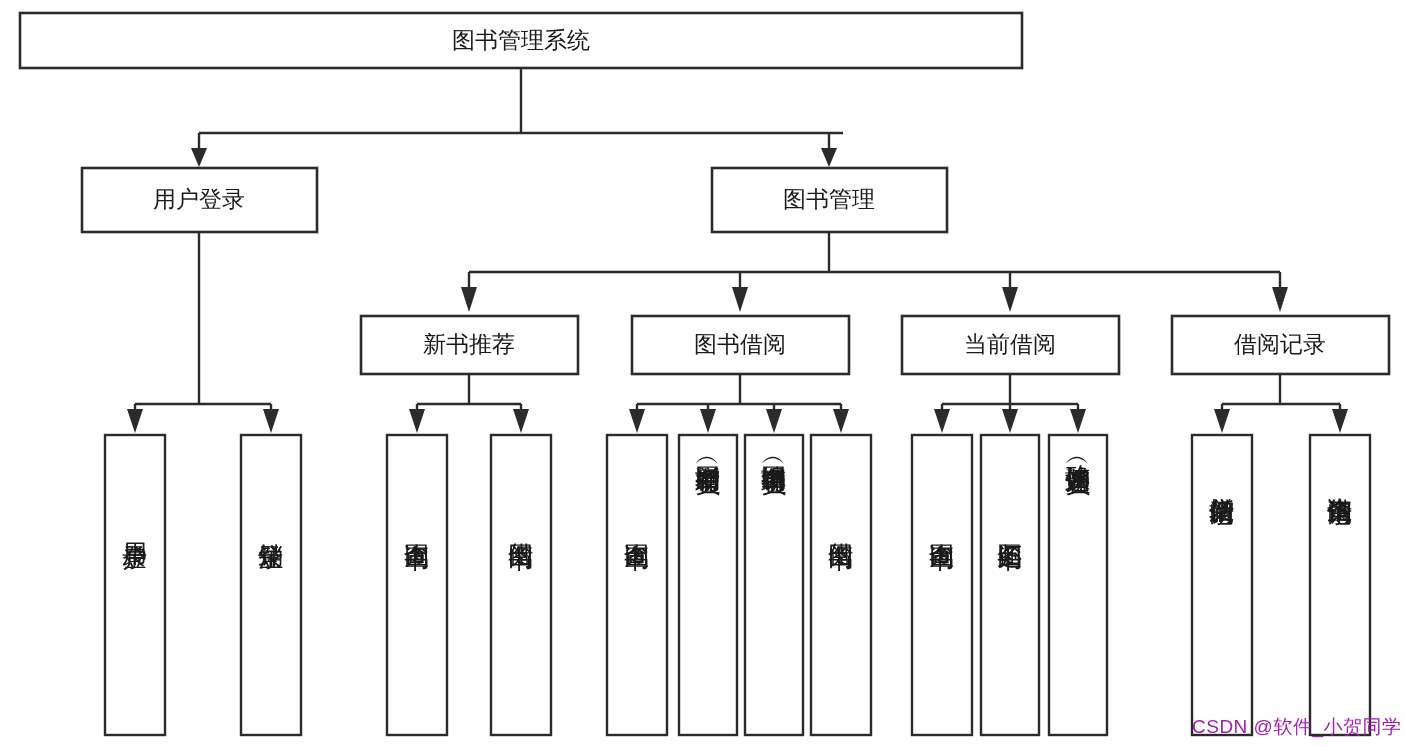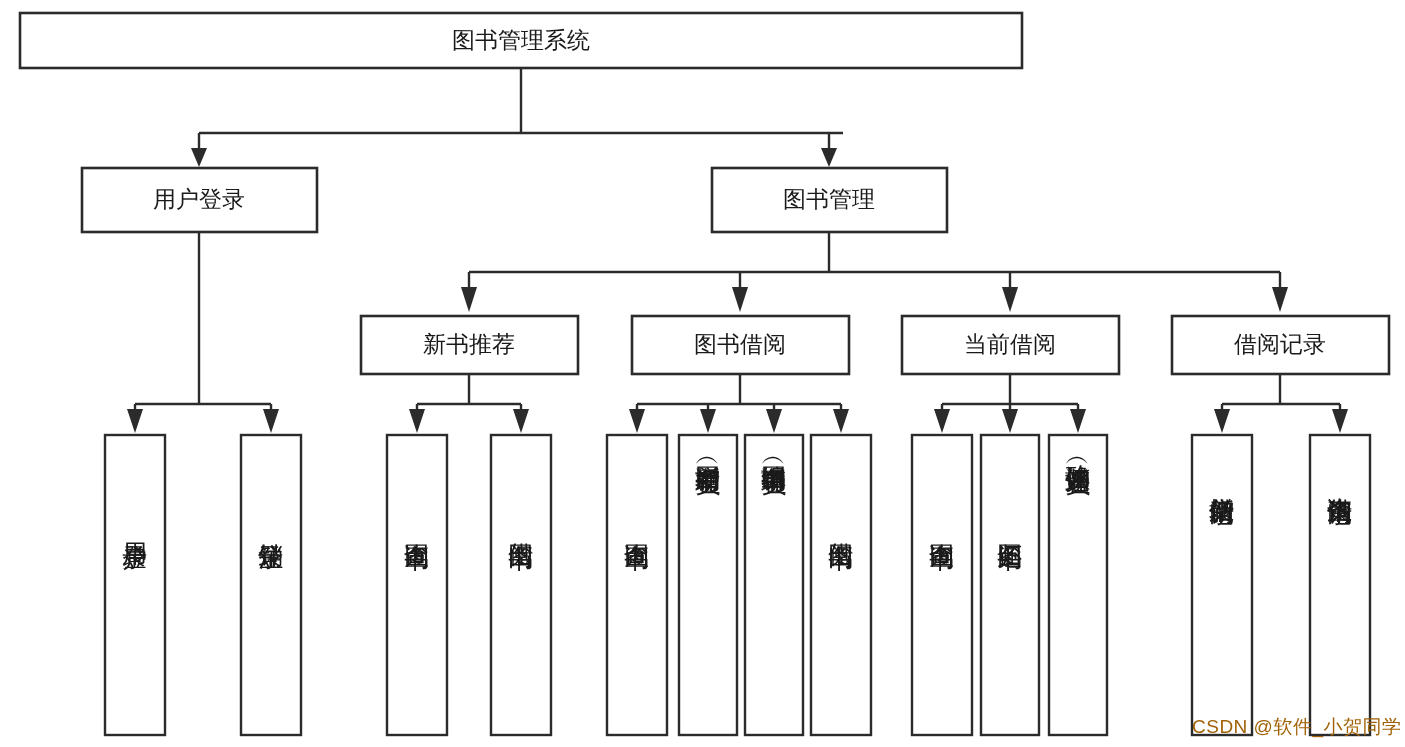--- a/index.html
+++ b/index.html
@@ -69,21 +69,21 @@
     color: #1a1a1a;
     letter-spacing: 1px;
     white-space: nowrap;
   }
   .watermark {
     position: absolute;
     left: 1192px;
     top: 714px;
     font-family: "Liberation Sans", "DejaVu Sans", sans-serif;
     font-size: 19px;
-    color: #a16207;
+    color: #a21caf;
     white-space: nowrap;
     letter-spacing: 0.5px;
   }
 </style>
 </head>
 <body>
 
 <div id="diagram-root">
 
   <svg id="flow" viewBox="0 0 1405 747">

